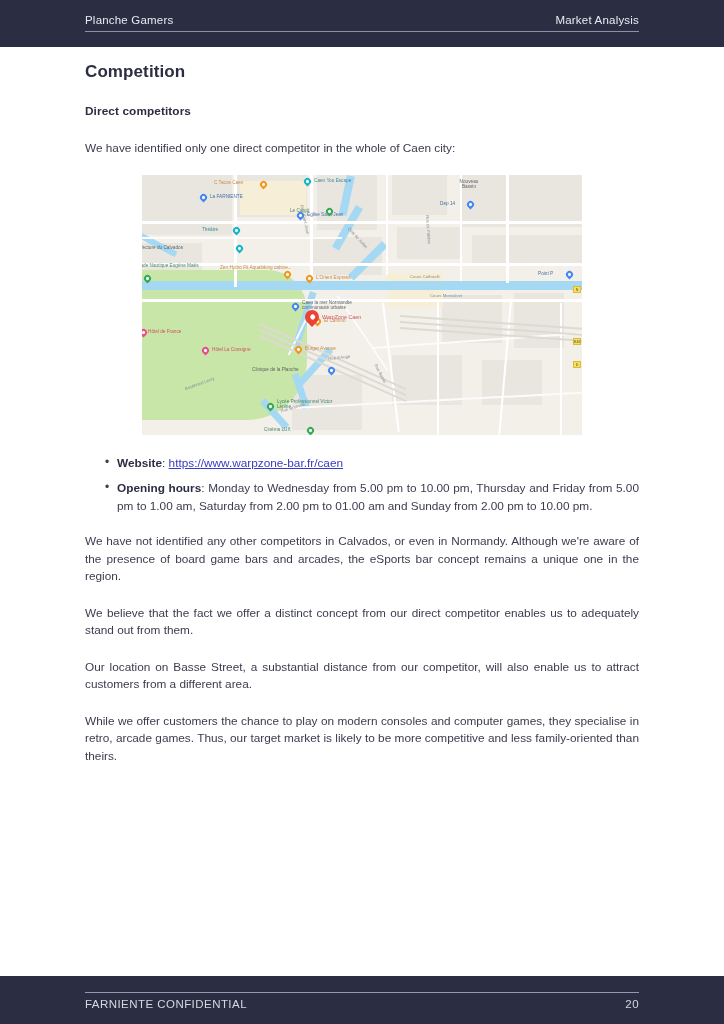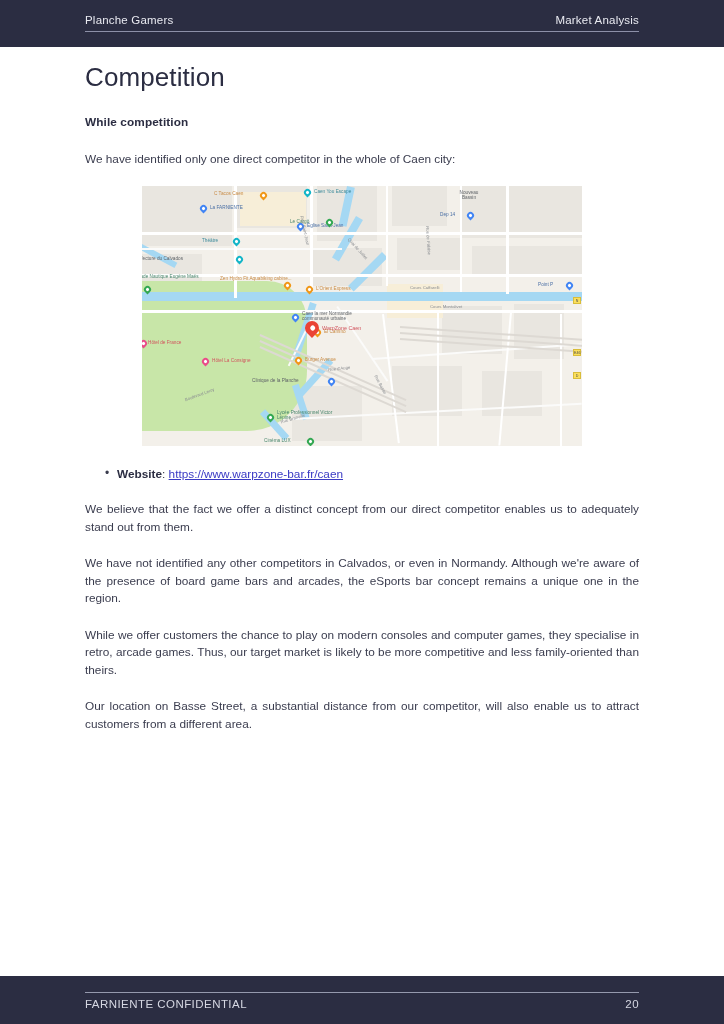--- a/index.html
+++ b/index.html
@@ -64,22 +64,22 @@
   }
 
   
   .content {
     position: absolute;
     left: 85px; top: 62px;
     width: 554px;
   }
   h1.section-title {
     margin: 0 0 22px 0;
-    font-size: 26px;
-    font-weight: normal;
+    font-size: 17px;
+    font-weight: bold;
     color: #2b2d42;
     letter-spacing: 0.1px;
   }
   h2.subsection-title {
     margin: 0 0 22px 0;
     font-size: 11.8px;
     font-weight: bold;
     color: #2b2d42;
     letter-spacing: 0.1px;
   }
@@ -222,21 +222,21 @@
     <div class="header-inner">
       <span class="header-left">Planche Gamers</span>
       <span class="header-right">Market Analysis</span>
     </div>
   </div>
 
   <div class="content">
 
     <h1 class="section-title">Competition</h1>
 
-    <h2 class="subsection-title">While competition</h2>
+    <h2 class="subsection-title">Direct competitors</h2>
 
     <p class="body lead">We have identified only one direct competitor in the whole of Caen city:</p>
 
     <div class="map-wrap">
       <div class="map-canvas">
         <div class="landmass"></div>
 
         <div class="block" style="left:0;top:0;width:90px;height:60px;"></div>
         <div class="block" style="left:95px;top:0;width:70px;height:42px;"></div>
         <div class="block" style="left:175px;top:0;width:60px;height:55px;"></div>
@@ -416,26 +416,29 @@
         </div>
         <div class="poi-label red" style="left:180px;top:140px;font-size:5.4px;z-index:20;">WarpZone Caen</div>
       </div>
     </div>
 
 
     <ul class="bullets">
       <li>
         <b>Website</b><span>: </span><a class="weblink" href="#">https://www.warpzone-bar.fr/caen</a>
       </li>
+      <li>
+        <b>Opening hours</b><span>: </span><span>Monday to Wednesday from 5.00 pm to 10.00 pm, Thursday and Friday from 5.00 pm to 1.00 am, Saturday from 2.00 pm to 01.00 am and Sunday from 2.00 pm to 10.00 pm.</span>
+      </li>
     </ul>
 
+    <p class="body">We have not identified any other competitors in Calvados, or even in Normandy. Although we're aware of the presence of board game bars and arcades, the eSports bar concept remains a unique one in the region.</p>
     <p class="body">We believe that the fact we offer a distinct concept from our direct competitor enables us to adequately stand out from them.</p>
-    <p class="body">We have not identified any other competitors in Calvados, or even in Normandy. Although we're aware of the presence of board game bars and arcades, the eSports bar concept remains a unique one in the region.</p>
+    <p class="body">Our location on Basse Street, a substantial distance from our competitor, will also enable us to attract customers from a different area.</p>
     <p class="body">While we offer customers the chance to play on modern consoles and computer games, they specialise in retro, arcade games. Thus, our target market is likely to be more competitive and less family-oriented than theirs.</p>
-    <p class="body">Our location on Basse Street, a substantial distance from our competitor, will also enable us to attract customers from a different area.</p>
 
   </div>
 
   <div class="footer-bar">
     <div class="footer-inner">
       <span class="footer-left">FARNIENTE CONFIDENTIAL</span>
       <span class="footer-right">20</span>
     </div>
   </div>
 

